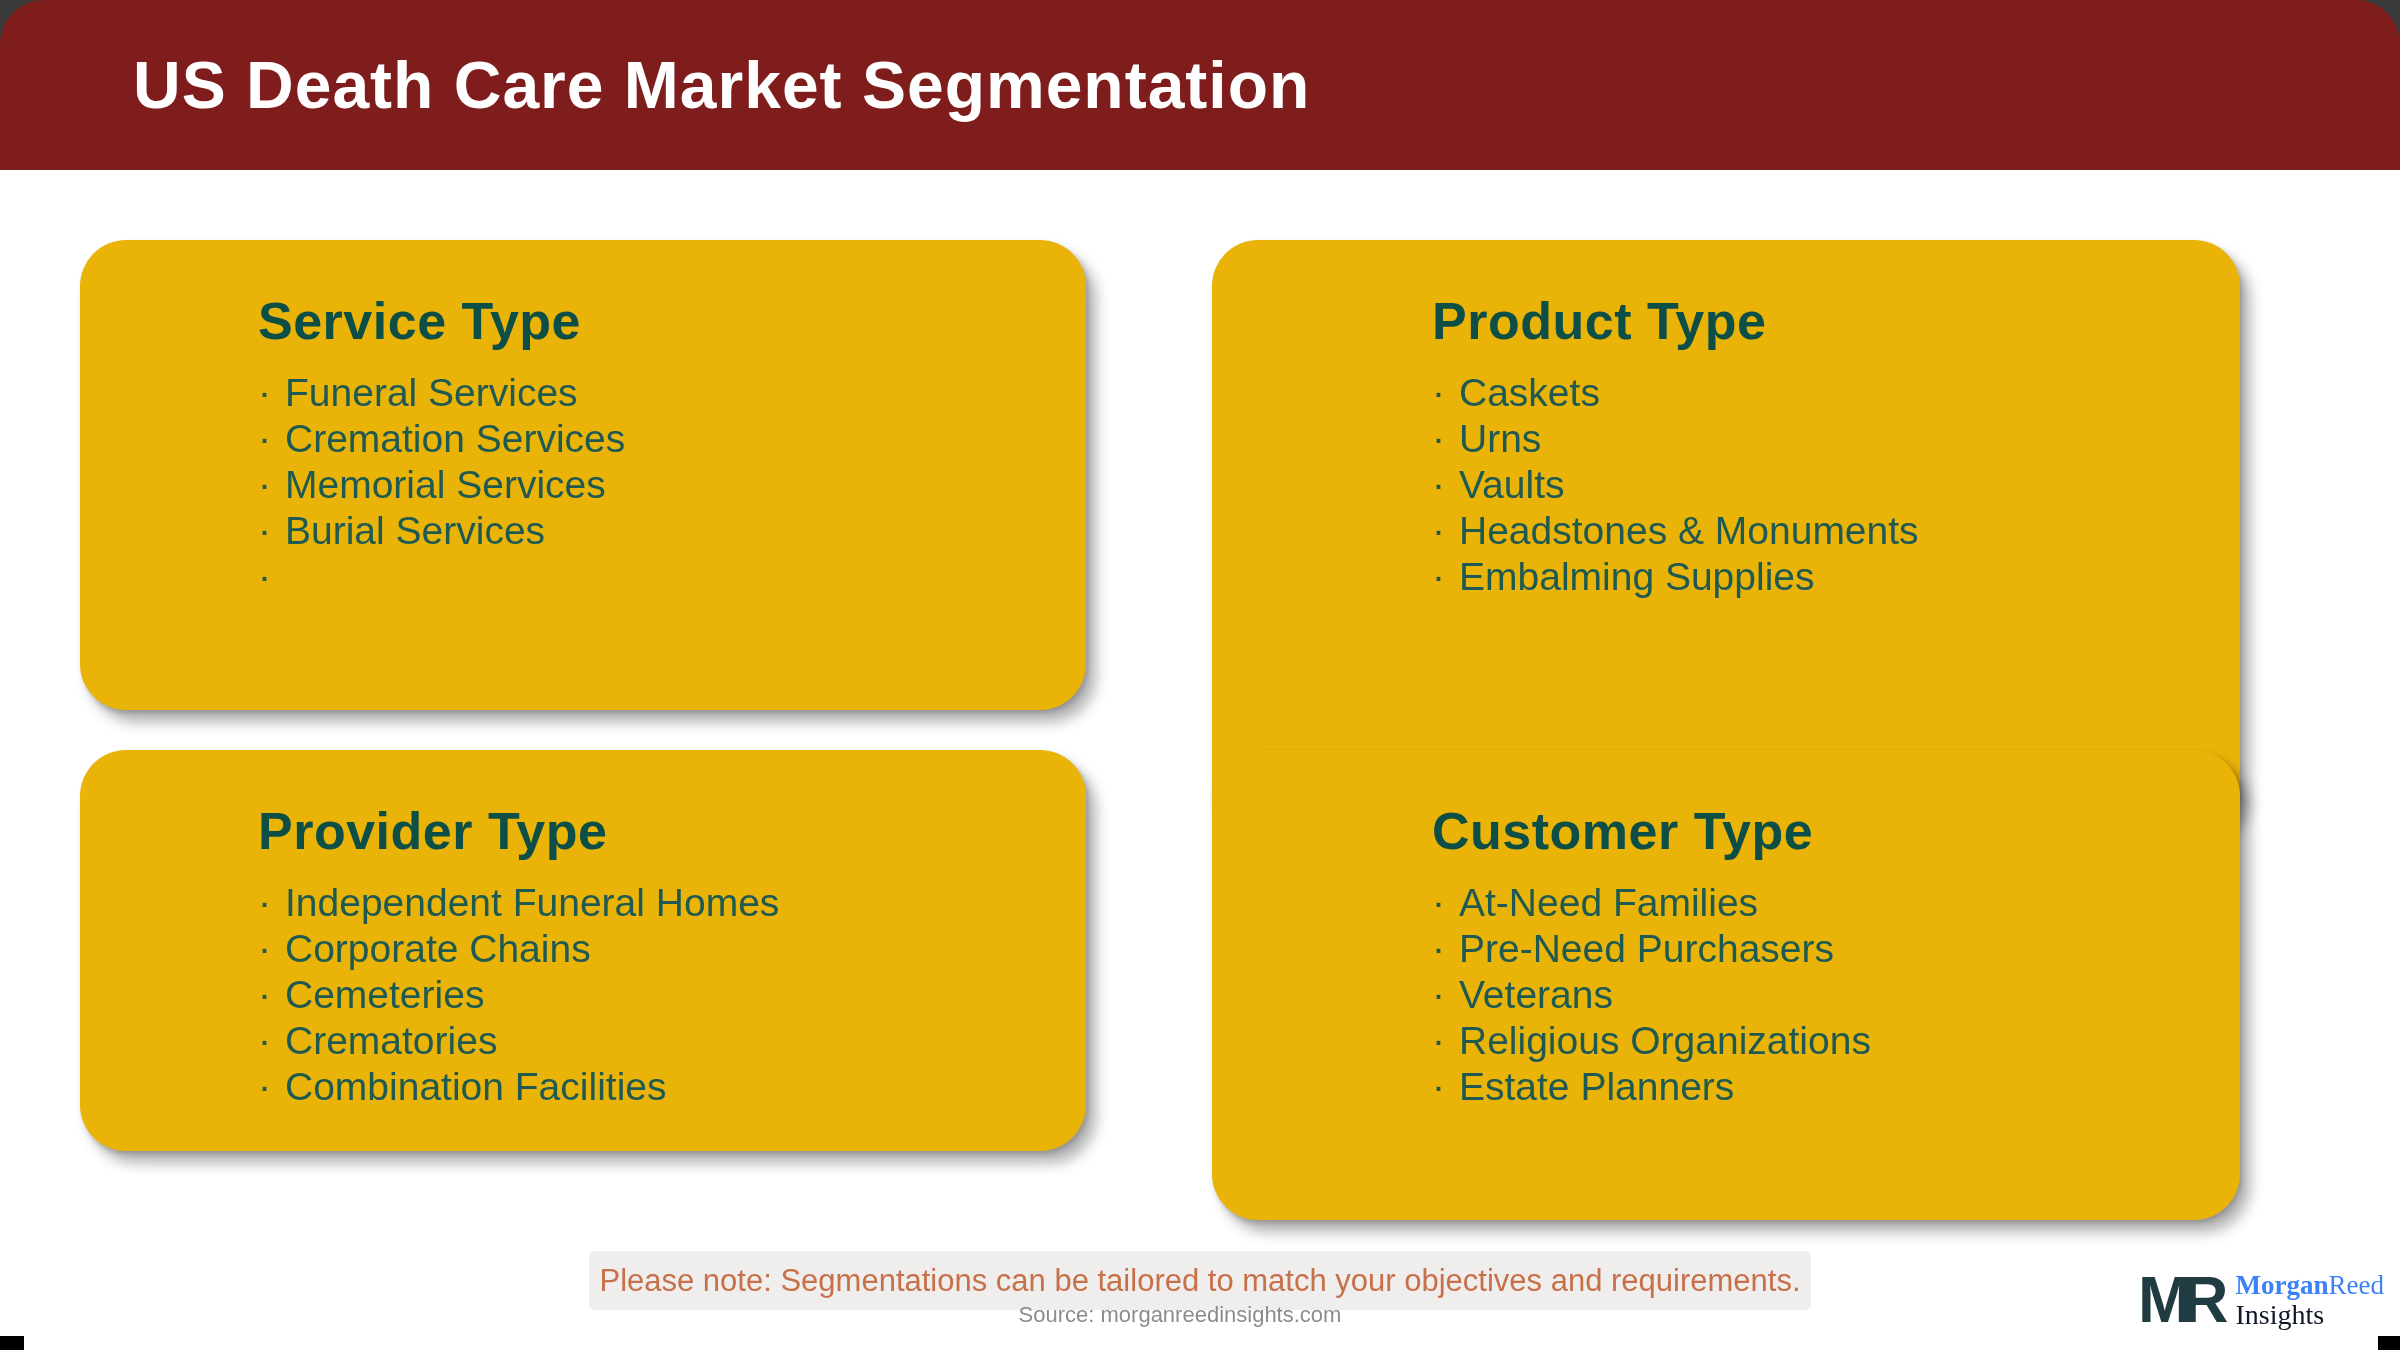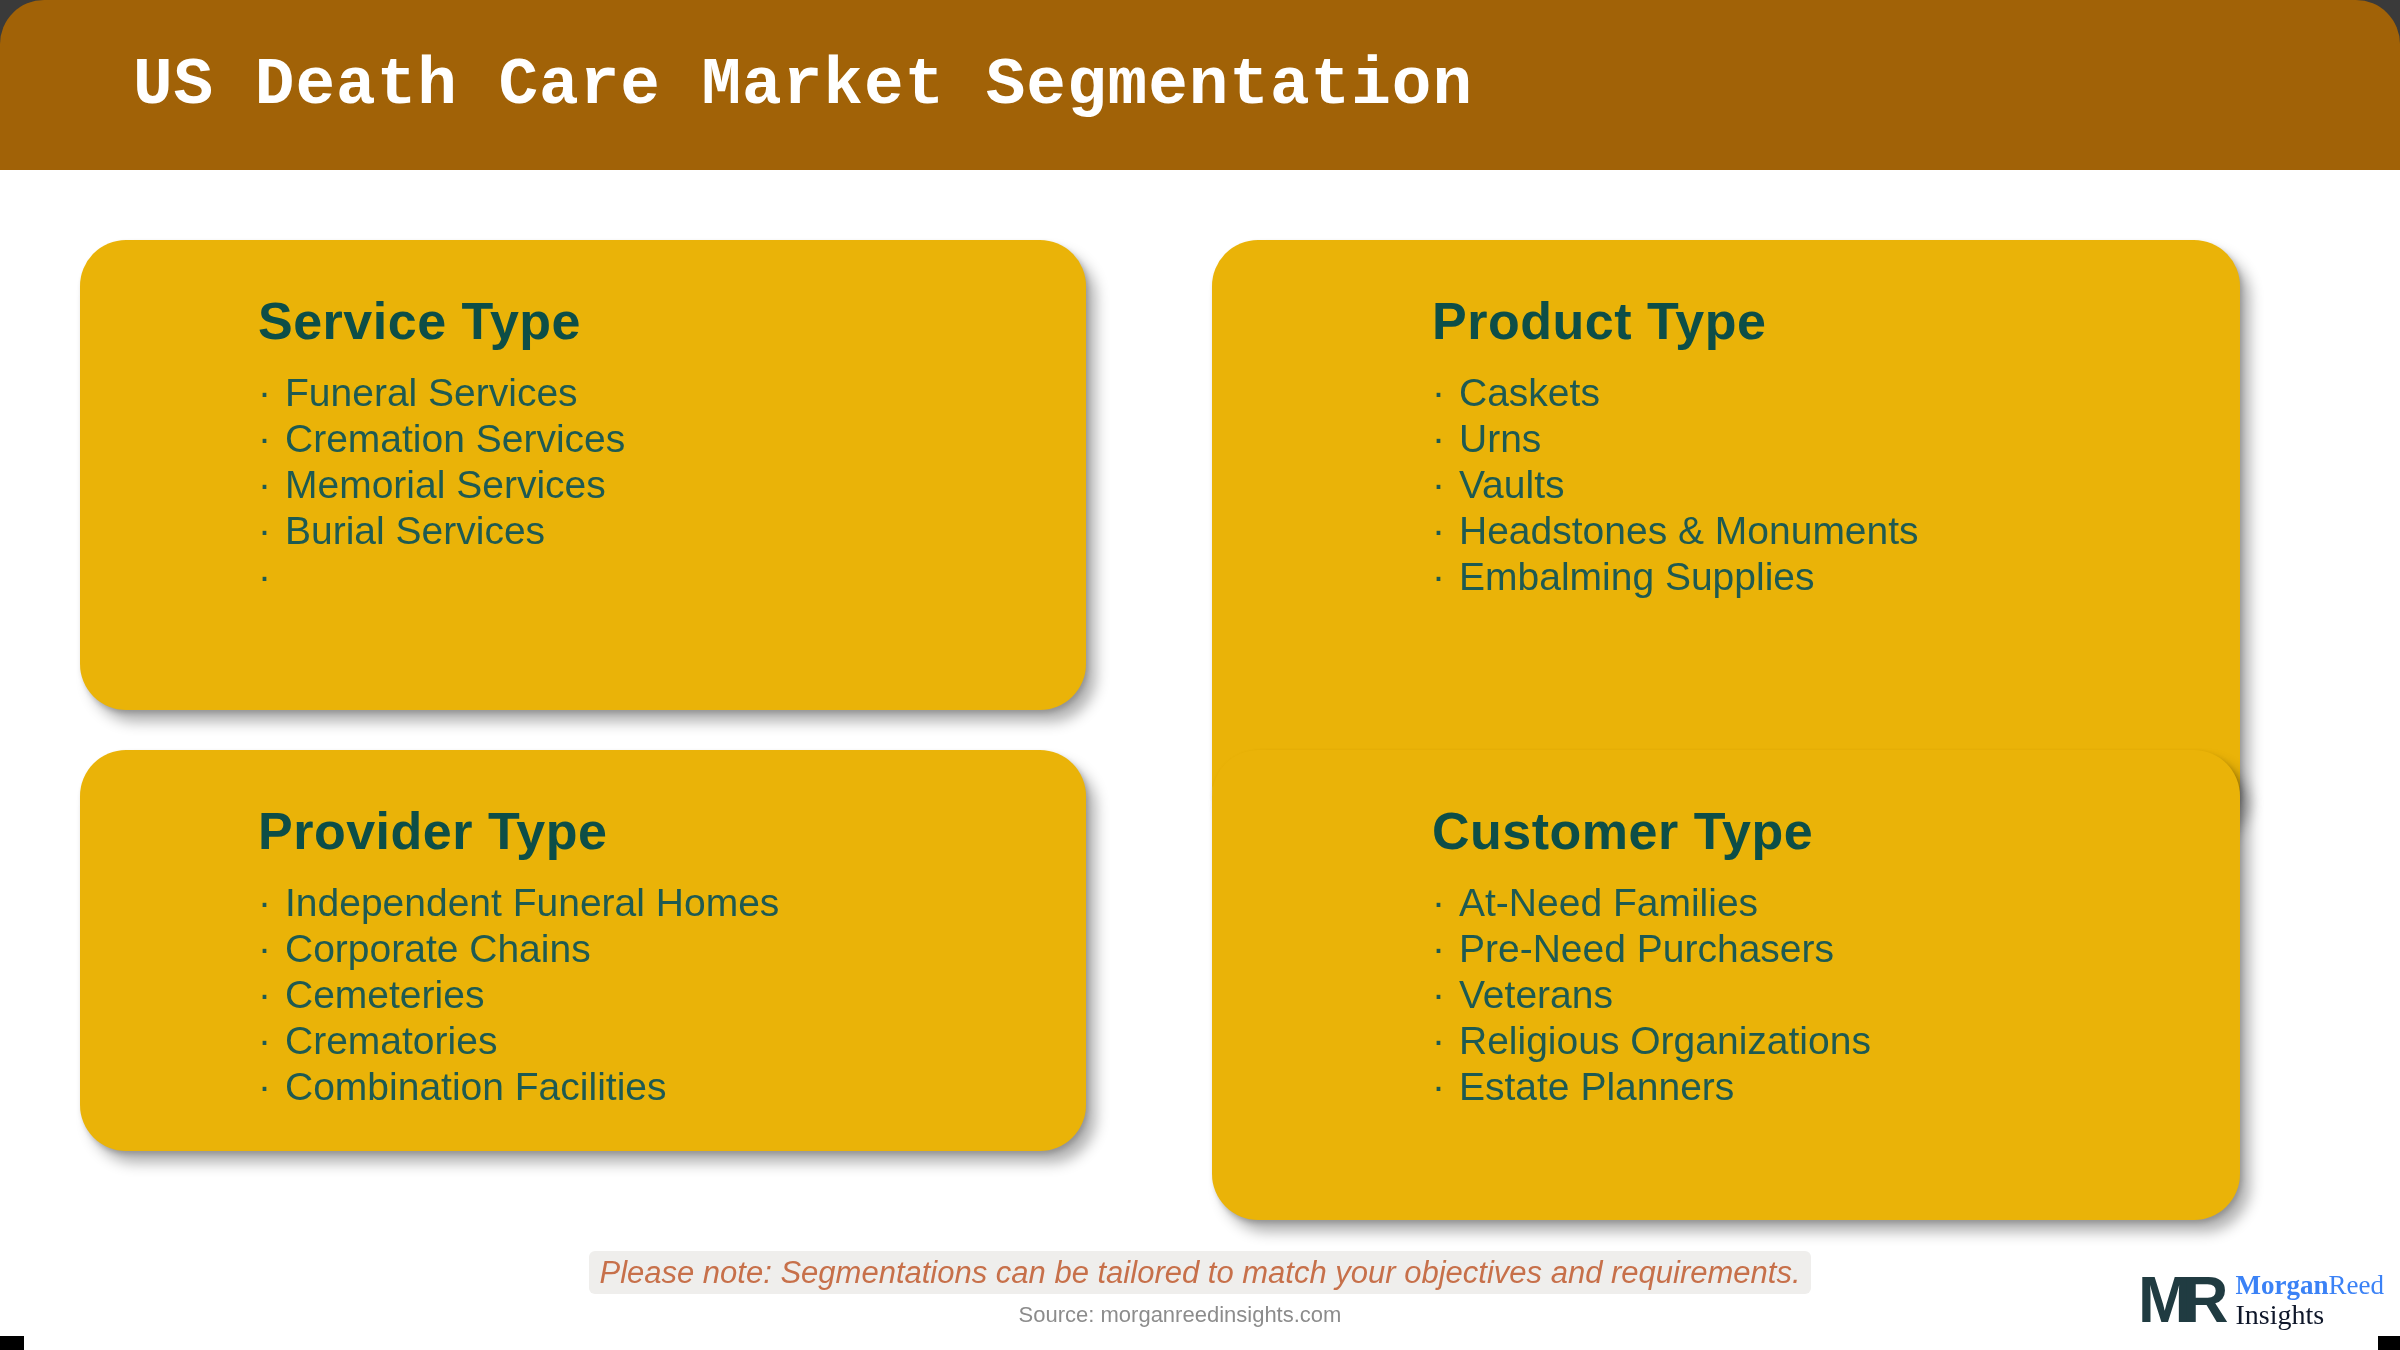--- a/index.html
+++ b/index.html
@@ -8,22 +8,22 @@
     background:#ffffff;
     font-family:"Liberation Sans", sans-serif;
   }
   
   .top-corner{position:absolute;top:0;width:56px;height:56px;background:#3a3a3a;z-index:0;}
   .top-corner.left{left:0;}
   .top-corner.right{right:0;}
 
   .header-bar{
     position:absolute;top:0;left:0;width:2400px;height:170px;
-    background:#a16207;z-index:1;
-    border-top-left-radius:44px;border-top-right-radius:44px;font-family:Liberation Mono, monospace;
+    background:#7f1d1d;z-index:1;
+    border-top-left-radius:44px;border-top-right-radius:44px;
   }
   .page-title{
     position:absolute;left:133px;top:0;height:170px;margin:0;
     display:flex;align-items:center;
     font-size:66px;font-weight:800;letter-spacing:1px;color:#ffffff;
   }
 
   .card{
     position:absolute;background:#eab308;border-radius:46px;
     box-shadow:10px 12px 14px rgba(0,0,0,0.30), 2px 3px 5px rgba(0,0,0,0.18);
@@ -43,25 +43,24 @@
   .card-list li{
     display:flex;align-items:baseline;
     font-size:39px;font-weight:400;color:#1e5a52;line-height:46px;
     white-space:nowrap;
   }
   .card-list .bullet{
     font-size:39px;margin-right:14px;color:#1e5a52;
   }
 
   .note-pill{
-    position:absolute;left:589px;top:1251px;width:1222px;height:43px;
+    position:absolute;left:589px;top:1251px;width:1222px;height:59px;
     background:#efeeec;border-radius:6px;
     display:flex;align-items:center;justify-content:center;
     z-index:1;
-    font-style:italic;
   }
   .note-text{color:#c7704a;font-size:31px;white-space:nowrap;}
 
   .source-line{
     position:absolute;left:0;top:1302px;width:2360px;text-align:center;
     color:#8c8c8c;font-size:22px;z-index:1;
   }
 
   .logo{
     position:absolute;left:2138px;top:1268px;display:flex;align-items:center;z-index:2;

